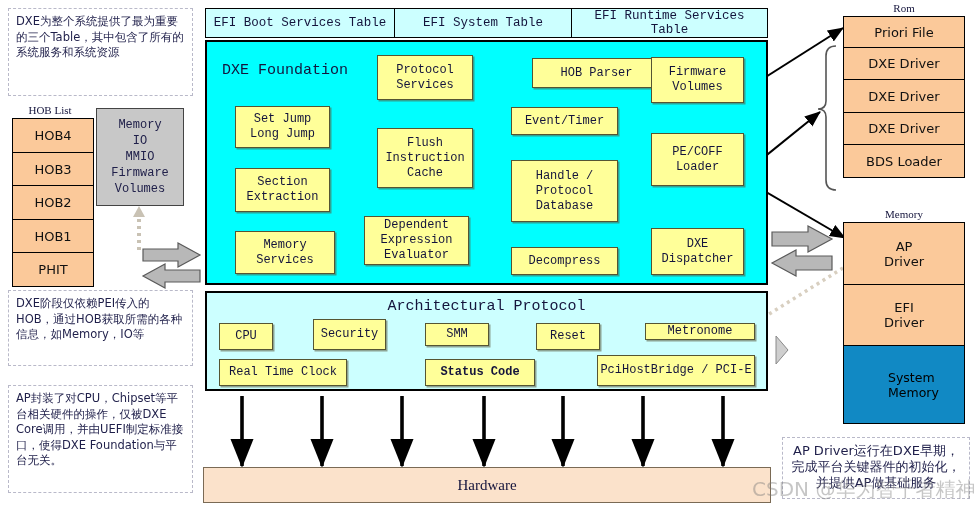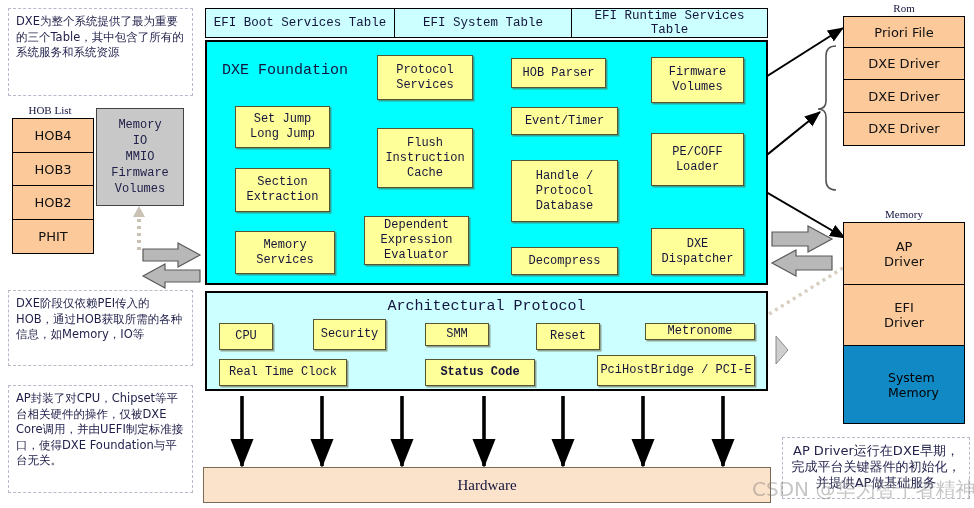--- a/index.html
+++ b/index.html
@@ -125,20 +125,21 @@
 </svg>
 
 <div class="abs note" style="left:8px;top:8px;width:185px;height:88px;">DXE为整个系统提供了最为重要的三个Table，其中包含了所有的系统服务和系统资源</div>
 
 <div class="abs caption" style="left:12px;top:104px;width:76px;">HOB List</div>
 
 <div class="abs" style="left:12px;top:118px;width:82px;">
   <div class="ocell" style="height:33px;">HOB4</div>
   <div class="ocell" style="height:33px;margin-top:-1.5px;">HOB3</div>
   <div class="ocell" style="height:33px;margin-top:-1.5px;">HOB2</div>
+  <div class="ocell" style="height:33px;margin-top:-1.5px;">HOB1</div>
   <div class="ocell" style="height:33px;margin-top:-1.5px;">PHIT</div>
 </div>
 
 <div class="abs graybox" style="left:96px;top:108px;width:88px;height:98px;">
   <div>Memory</div>
   <div>IO</div>
   <div>MMIO</div>
   <div>Firmware</div>
   <div>Volumes</div>
 </div>
@@ -164,21 +165,21 @@
 
 <div class="abs ybox" style="left:377px;top:55px;width:96px;height:45px;white-space:pre-line;">Protocol
 Services</div>
 <div class="abs ybox" style="left:377px;top:128px;width:96px;height:60px;white-space:pre-line;">Flush
 Instruction
 Cache</div>
 <div class="abs ybox" style="left:364px;top:216px;width:105px;height:49px;white-space:pre-line;">Dependent
 Expression
 Evaluator</div>
 
-<div class="abs ybox" style="left:511px;top:58px;width:95px;height:30px;">HOB Parser</div>
+<div class="abs ybox" style="left:532px;top:58px;width:129px;height:30px;">HOB Parser</div>
 <div class="abs ybox" style="left:511px;top:107px;width:107px;height:28px;">Event/Timer</div>
 <div class="abs ybox" style="left:511px;top:160px;width:107px;height:62px;white-space:pre-line;">Handle /
 Protocol
 Database</div>
 <div class="abs ybox" style="left:511px;top:247px;width:107px;height:28px;">Decompress</div>
 
 <div class="abs ybox" style="left:651px;top:57px;width:93px;height:46px;white-space:pre-line;">Firmware
 Volumes</div>
 <div class="abs ybox" style="left:651px;top:133px;width:93px;height:53px;white-space:pre-line;">PE/COFF
 Loader</div>
@@ -200,20 +201,21 @@
 
 <div class="abs hwbar" style="left:203px;top:467px;width:568px;height:36px;">Hardware</div>
 
 <div class="abs caption" style="left:843px;top:2px;width:122px;">Rom</div>
 
 <div class="abs" style="left:843px;top:16px;width:122px;">
   <div class="ocell" style="height:30px;">Priori File</div>
   <div class="ocell" style="height:32px;margin-top:-1.5px;">DXE Driver</div>
   <div class="ocell" style="height:32px;margin-top:-1.5px;">DXE Driver</div>
   <div class="ocell" style="height:32px;margin-top:-1.5px;">DXE Driver</div>
+  <div class="ocell" style="height:32px;margin-top:-1.5px;">BDS Loader</div>
 </div>
 
 <div class="abs caption" style="left:843px;top:208px;width:122px;">Memory</div>
 
 <div class="abs" style="left:843px;top:222px;width:122px;">
   <div class="ocell" style="height:61px;flex-direction:column;">
     <span>AP</span>
     <span>Driver</span>
   </div>
   <div class="ocell" style="height:61px;margin-top:-1.5px;flex-direction:column;">

